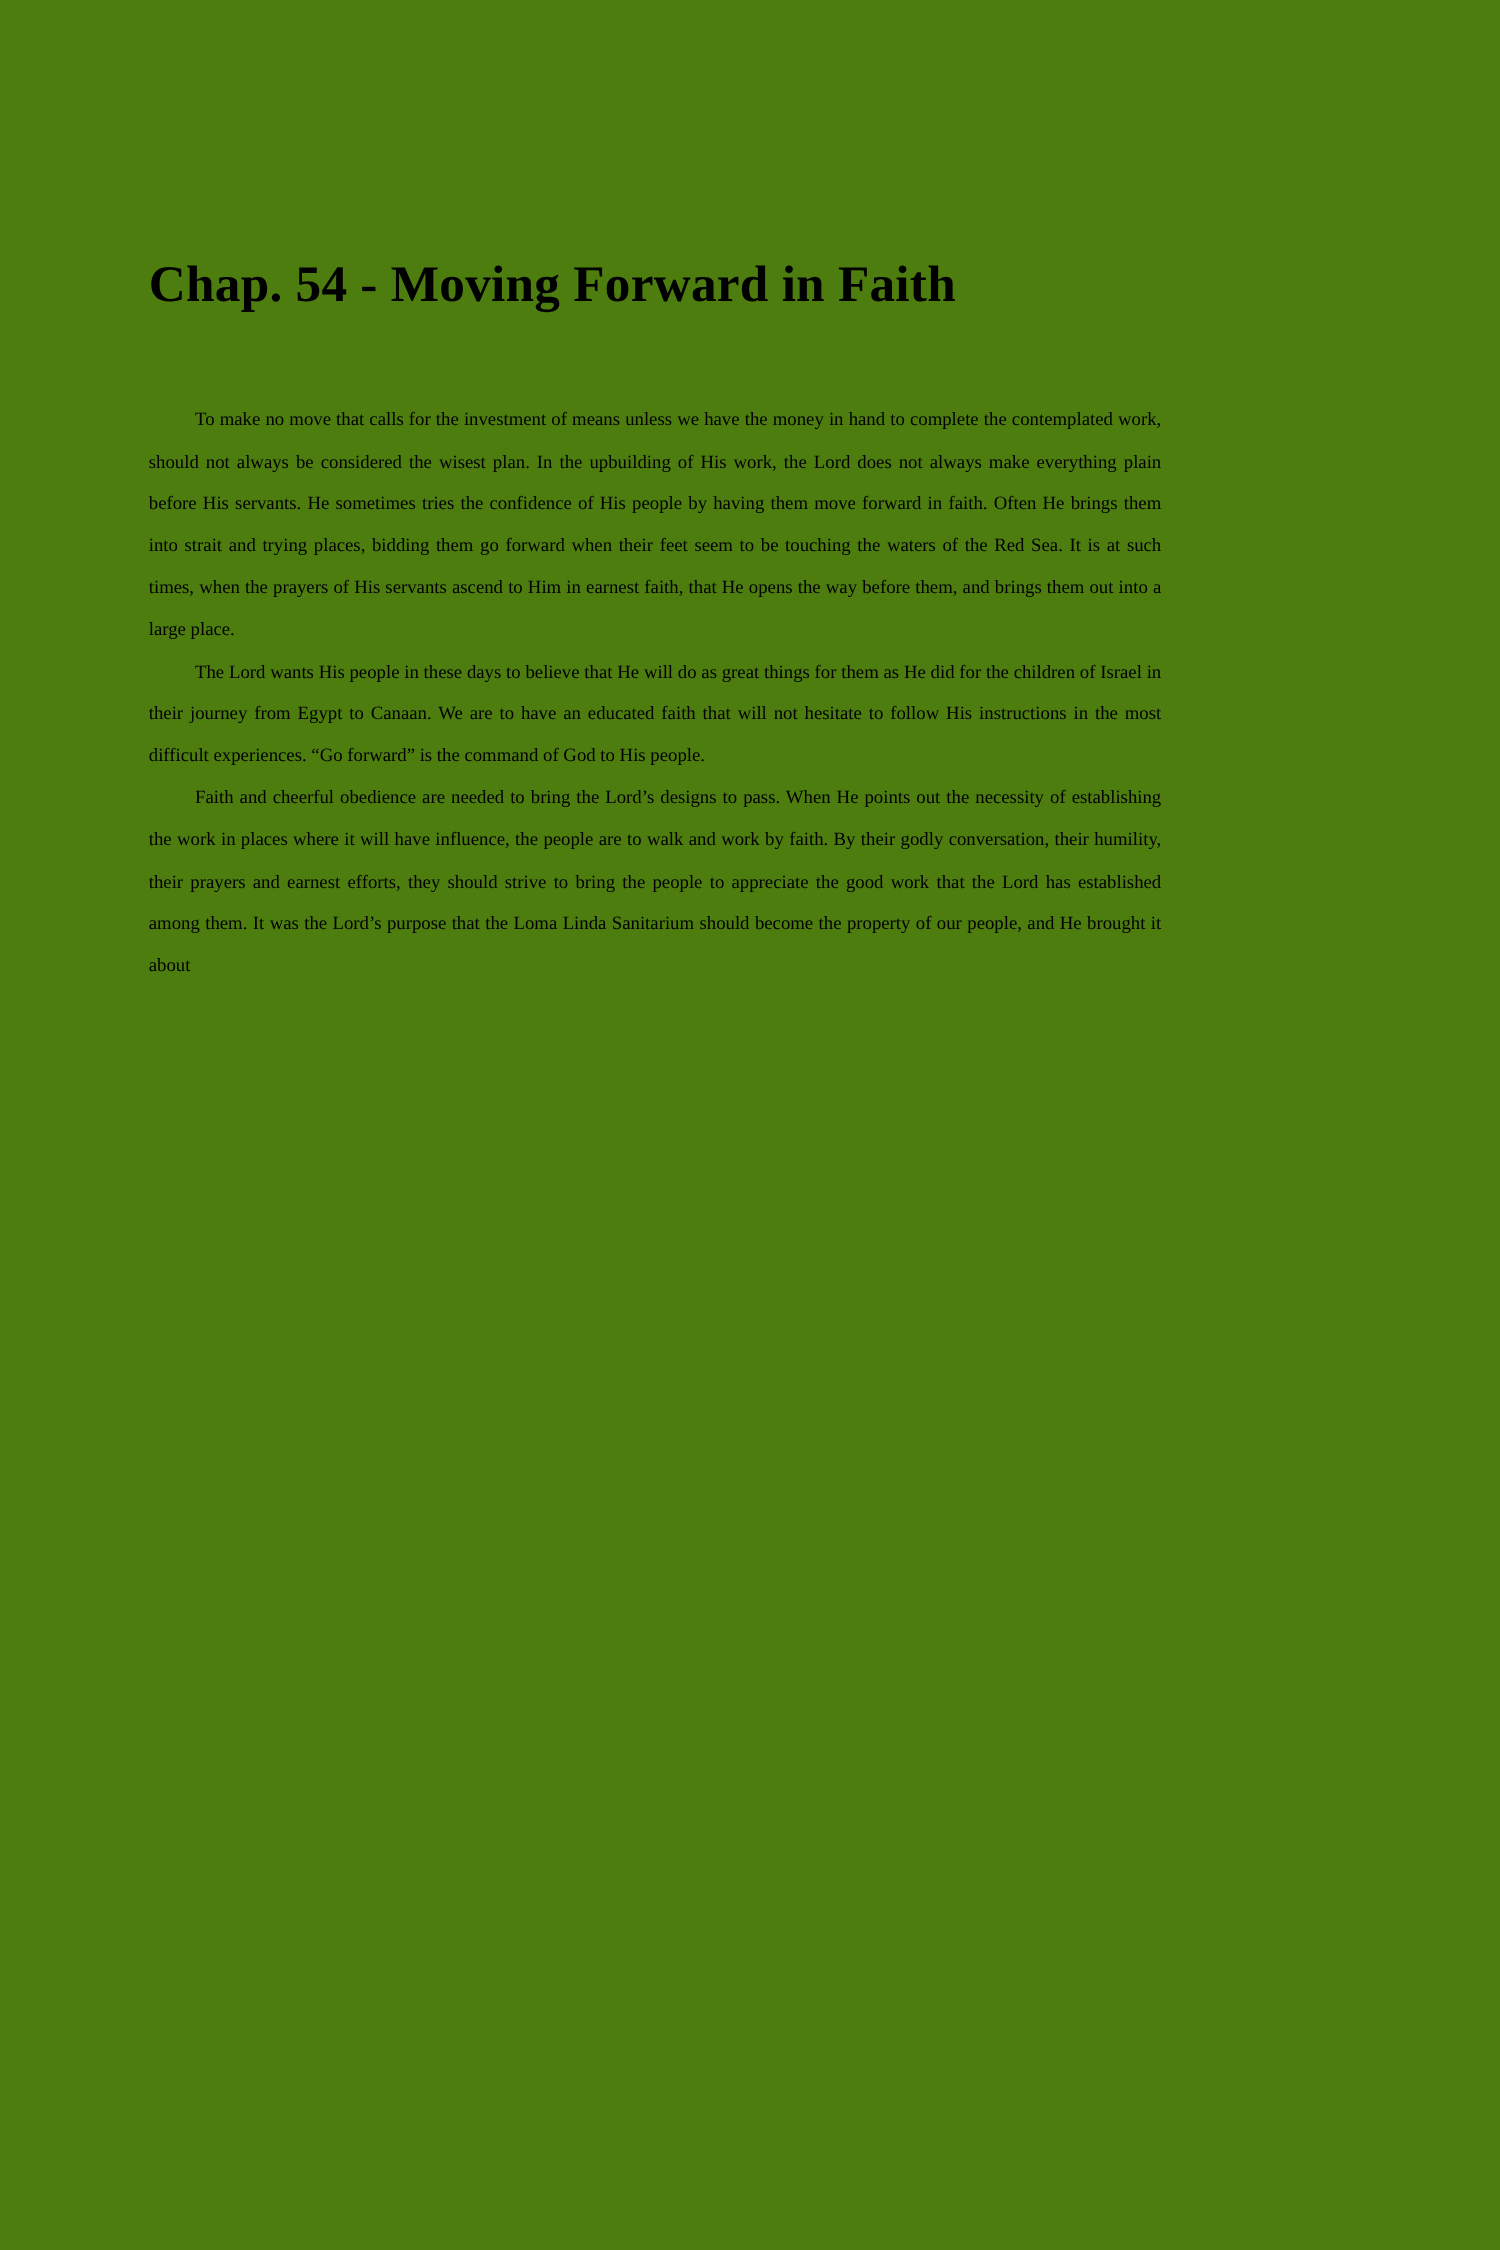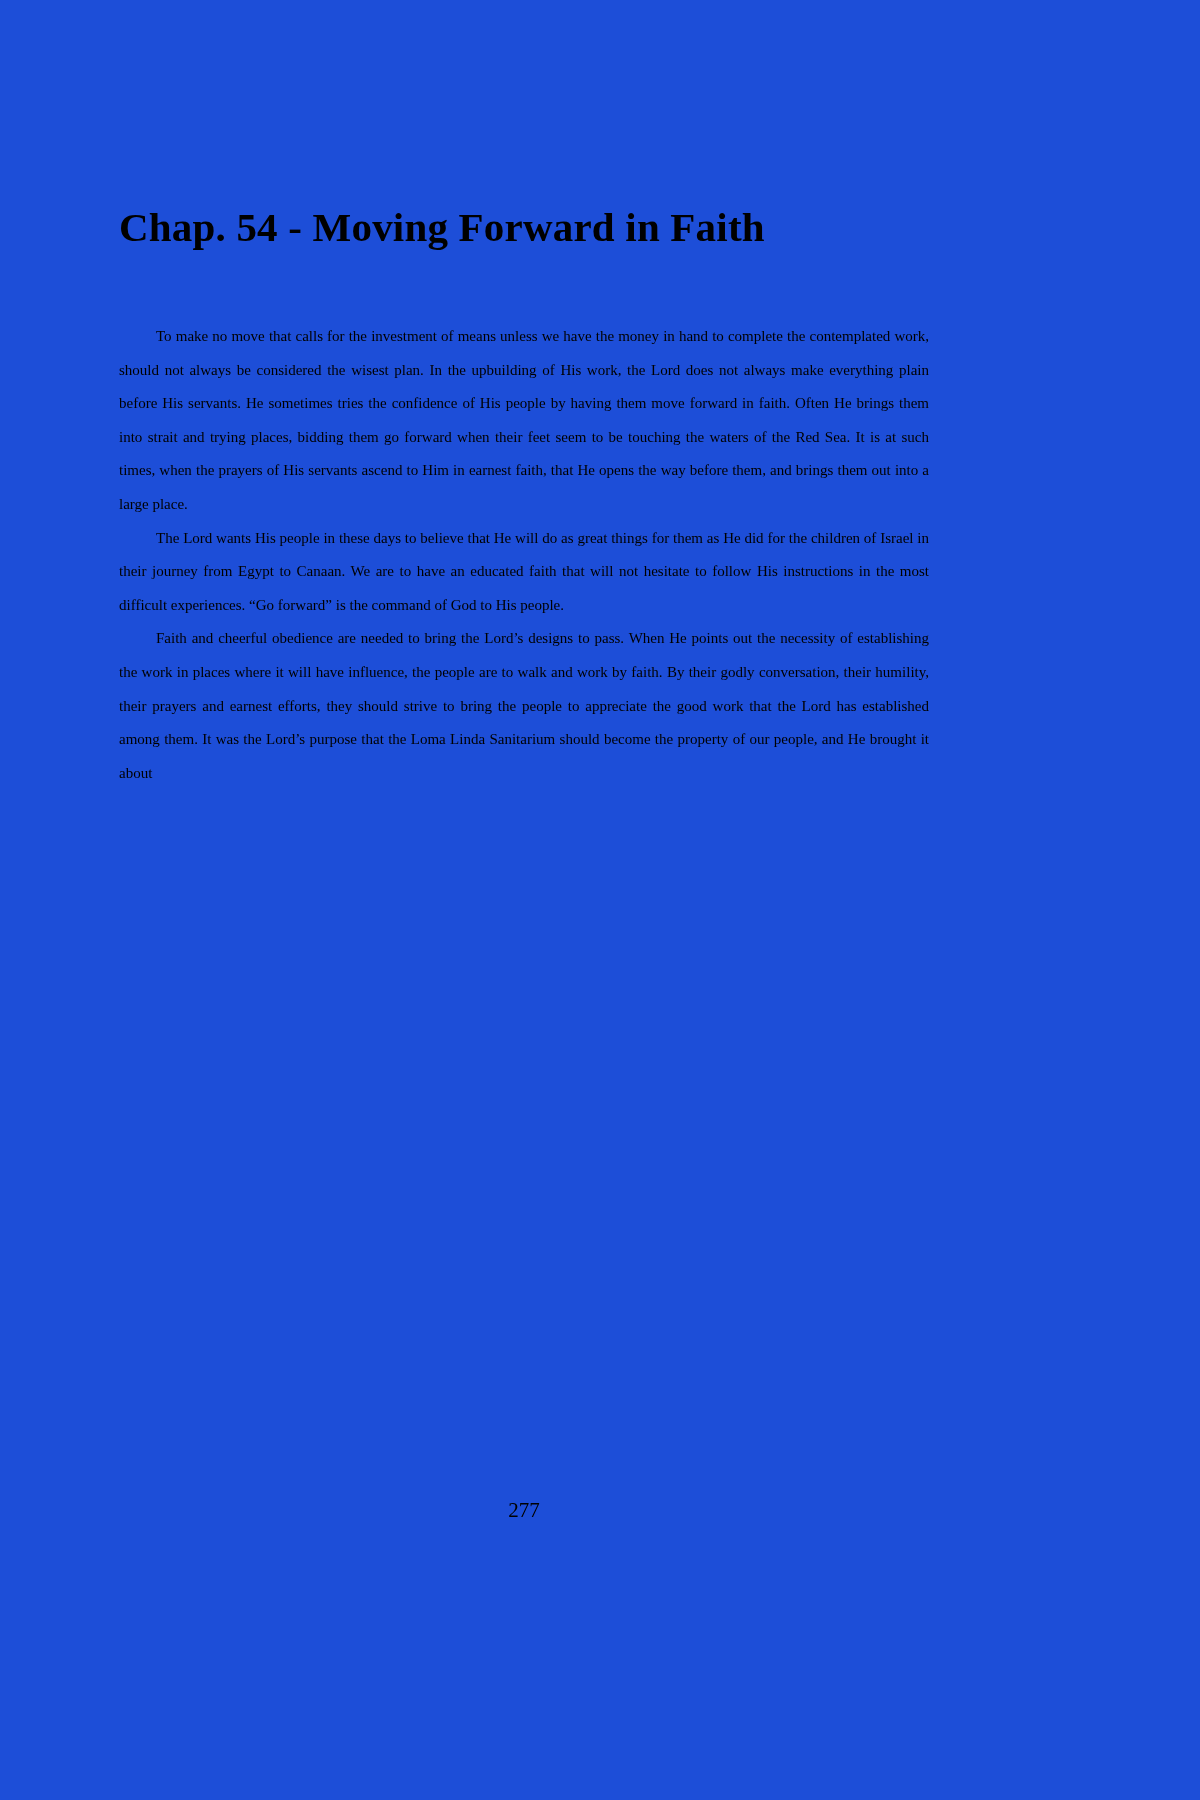--- a/index.html
+++ b/index.html
@@ -8,21 +8,21 @@
     width: 1200px;
     height: 1800px;
     position: relative;
     font-family: "Liberation Serif", "DejaVu Serif", serif;
     color: #000000;
     overflow: hidden;
   }
   .page {
     position: absolute;
     inset: 0;
-    background: #1d4ed8;
+    background: #4d7c0f;
   }
   .chapter-title {
     position: absolute;
     left: 119px;
     top: 203px;
     width: 860px;
     font-size: 41px;
     font-weight: bold;
     font-family: "Liberation Serif", "DejaVu Serif", serif;
     letter-spacing: 0.2px;
@@ -56,15 +56,14 @@
 <div class="page">
 
   <h1 class="chapter-title">Chap. 54 - Moving Forward in Faith</h1>
 
   <div class="body-text">
     <p>To make no move that calls for the investment of means unless we have the money in hand to complete the contemplated work, should not always be considered the wisest plan. In the upbuilding of His work, the Lord does not always make everything plain before His servants. He sometimes tries the confidence of His people by having them move forward in faith. Often He brings them into strait and trying places, bidding them go forward when their feet seem to be touching the waters of the Red Sea. It is at such times, when the prayers of His servants ascend to Him in earnest faith, that He opens the way before them, and brings them out into a large place.</p>
     <p>The Lord wants His people in these days to believe that He will do as great things for them as He did for the children of Israel in their journey from Egypt to Canaan. We are to have an educated faith that will not hesitate to follow His instructions in the most difficult experiences. “Go forward” is the command of God to His people.</p>
     <p>Faith and cheerful obedience are needed to bring the Lord’s designs to pass. When He points out the necessity of establishing the work in places where it will have influence, the people are to walk and work by faith. By their godly conversation, their humility, their prayers and earnest efforts, they should strive to bring the people to appreciate the good work that the Lord has established among them. It was the Lord’s purpose that the Loma Linda Sanitarium should become the property of our people, and He brought it about</p>
   </div>
 
-  <div class="page-number">277</div>
 
 </div>
 
 </body></html>

